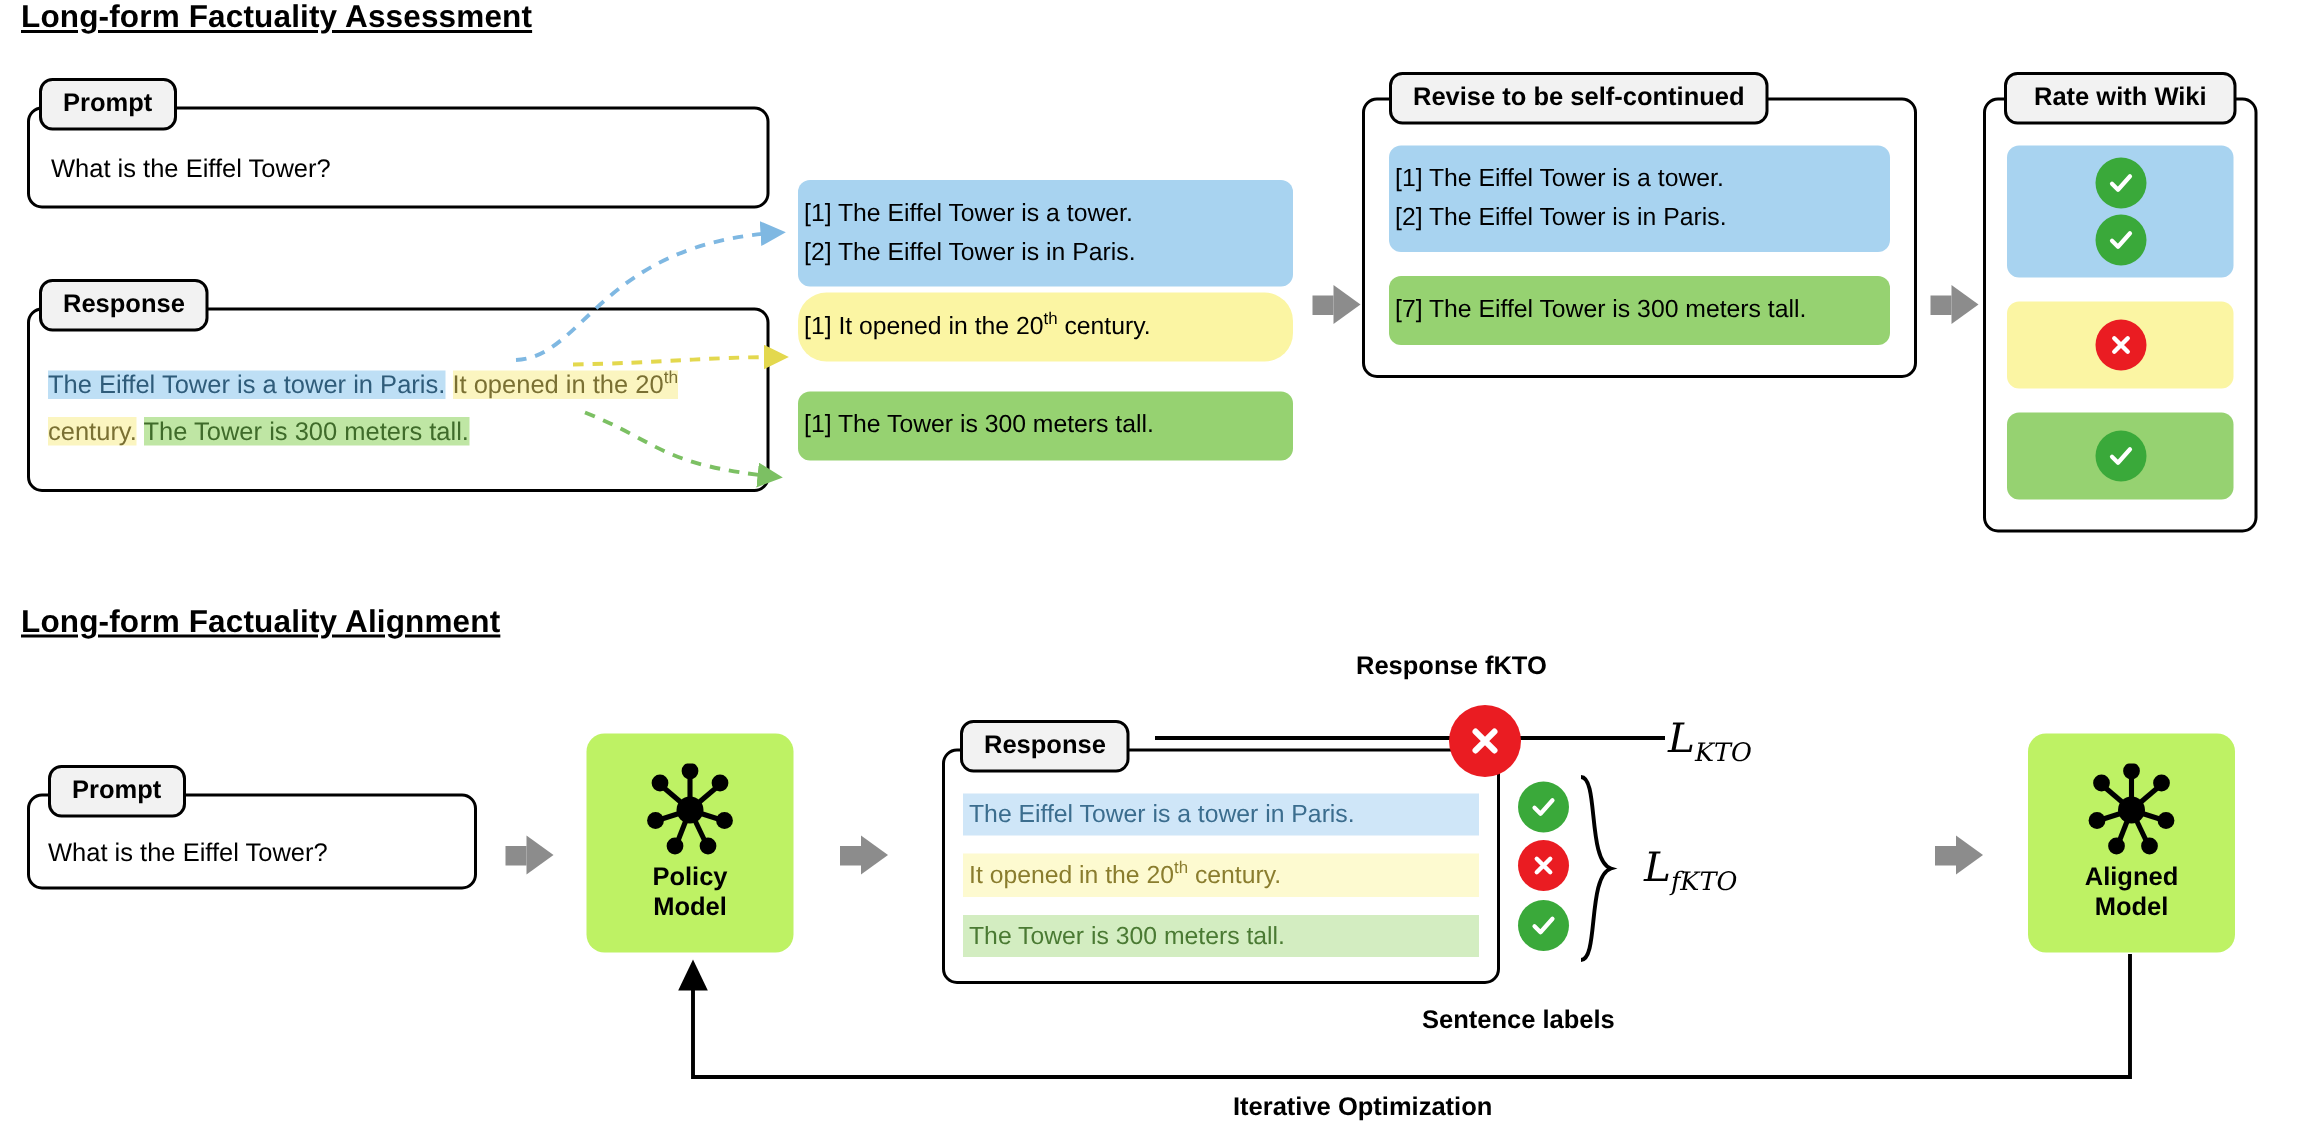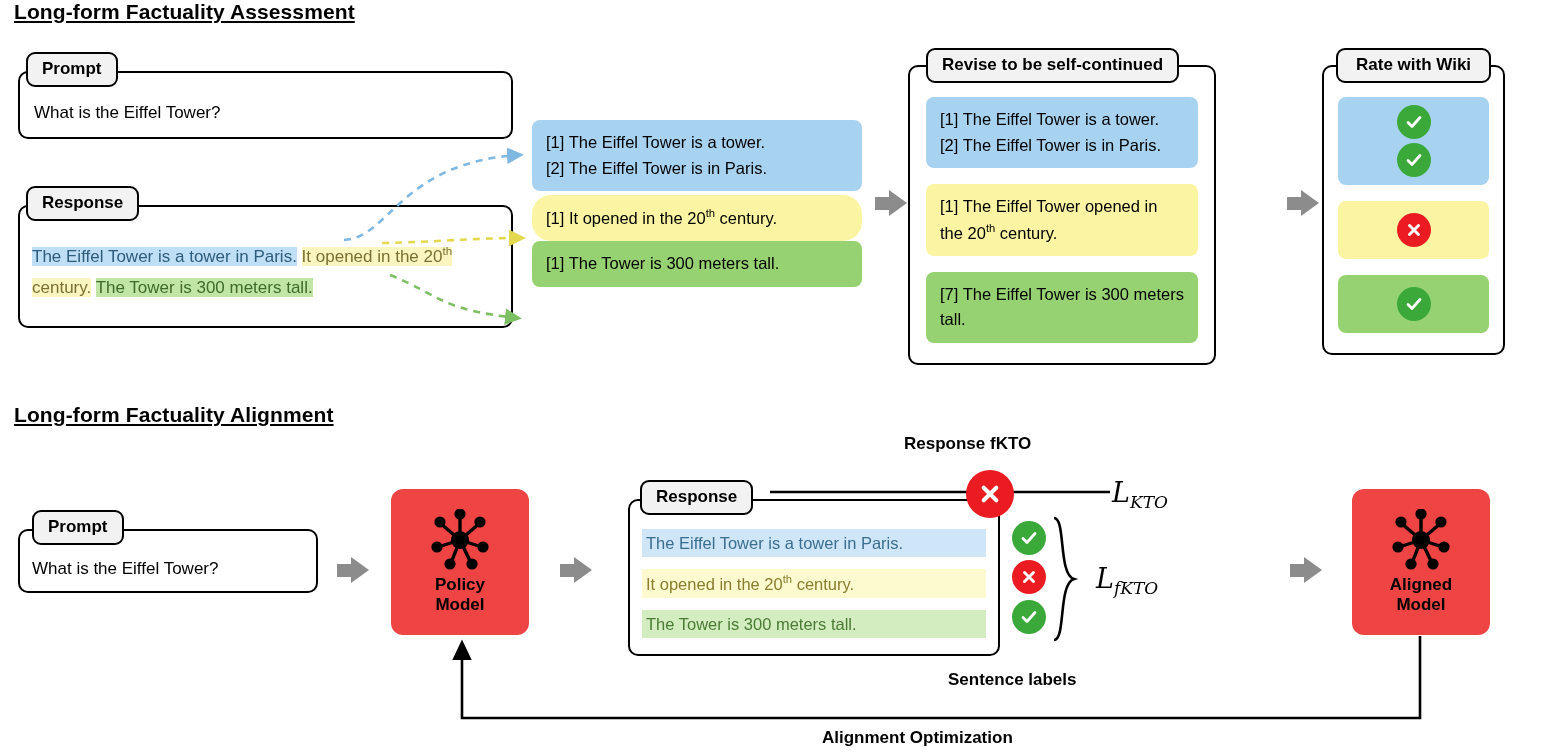--- a/index.html
+++ b/index.html
@@ -37,21 +37,21 @@
   }
   .outline-box {
     border: 2.5px solid #000;
     border-radius: 10px;
     background: #fff;
   }
 
   
   .fact {
     border-radius: 8px;
-    padding: 10px 14px;
+    padding: 10px 4px;
     font-size: 16.5px;
     line-height: 1.55;
   }
   .blue   { background: #a8d3f0; }
   .yellow { background: #fbf5a3; }
   .green  { background: #96d271; }
 
   .blue-lt   { background: #cfe6f8; }
   .yellow-lt { background: #fdfad0; }
   .green-lt  { background: #d3edc1; }
@@ -76,21 +76,21 @@
     display: flex; align-items: center; justify-content: center;
     color: #fff; font-size: 21px; font-weight: bold;
     line-height: 1;
   }
   .mark.ok   { background: #3aa93a; }
   .mark.bad  { background: #ea1c22; }
   .mark svg { display:block; }
 
   
   .model-block {
-    background: #ef4444;
+    background: #bef264;
     border-radius: 12px;
     width: 138px;
     height: 146px;
     display: flex;
     flex-direction: column;
     align-items: center;
     justify-content: center;
     gap: 4px;
   }
   .model-label {
@@ -152,39 +152,36 @@
 </svg>
 
 <div class="abs" style="left:532px; top:120px; width:330px;">
   <div class="fact blue">
     <div>[1] The Eiffel Tower is a tower.</div>
     <div>[2] The Eiffel Tower is in Paris.</div>
   </div>
   <div class="fact yellow" style="margin-top:4px;border-radius:19px;">
     <span>[1] It opened in the 20</span><sup>th</sup><span> century.</span>
   </div>
-  <div class="fact green" style="">
+  <div class="fact green" style="margin-top:20px;">
     <span>[1] The Tower is 300 meters tall.</span>
   </div>
 </div>
 
 <div class="abs grey-arrow" style="left:875px; top:190px;">
   <div class="chev-stem" style="width:14px;"></div>
     <div class="chev"></div>
 </div>
 
-<div class="abs" style="left:908px; top:48px; width:308px;">
+<div class="abs" style="left:908px; top:48px; width:370px;">
   <div class="tag" style="margin-left:18px;">Revise to be self-continued</div>
   <div class="outline-box" style="margin-top:-18px; padding:30px 16px 20px 16px;">
     <div class="fact blue">
       <div>[1] The Eiffel Tower is a tower.</div>
       <div>[2] The Eiffel Tower is in Paris.</div>
-    </div>
-    <div class="fact yellow" style="margin-top:16px;">
-      <span>[1] The Eiffel Tower opened in the 20</span><sup>th</sup><span> century.</span>
     </div>
     <div class="fact green" style="margin-top:16px;">
       <span>[7] The Eiffel Tower is 300 meters tall.</span>
     </div>
   </div>
 </div>
 
 <div class="abs grey-arrow" style="left:1287px; top:190px;">
   <div class="chev-stem" style="width:14px;"></div>
     <div class="chev"></div>
@@ -357,13 +354,13 @@
 
 <svg class="abs" style="left:440px; top:630px;" width="1010" height="110">
   <defs>
     <marker id="ah-black" markerWidth="9" markerHeight="9" refX="4" refY="4.2" orient="auto">
       <path d="M0,0.4 L8,4.2 L0,8 z" fill="#000"></path>
     </marker>
   </defs>
   <path d="M980,6 L980,88 L22,88 L22,20" stroke="#000" stroke-width="2.6" fill="none" marker-end="url(#ah-black)"></path>
 </svg>
 
-<div class="abs caption-bold" style="left:822px; top:728px;">Alignment Optimization</div>
+<div class="abs caption-bold" style="left:822px; top:728px;">Iterative Optimization</div>
 
 </body></html>

